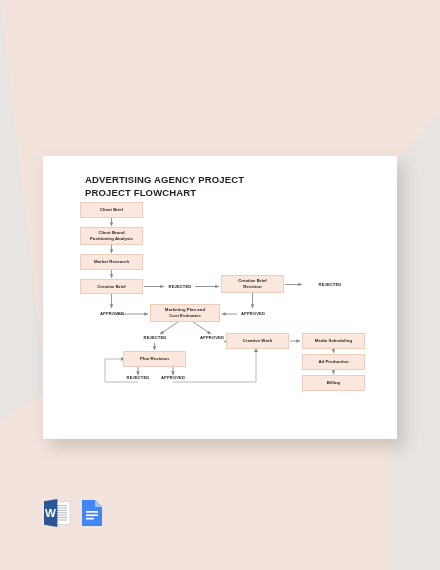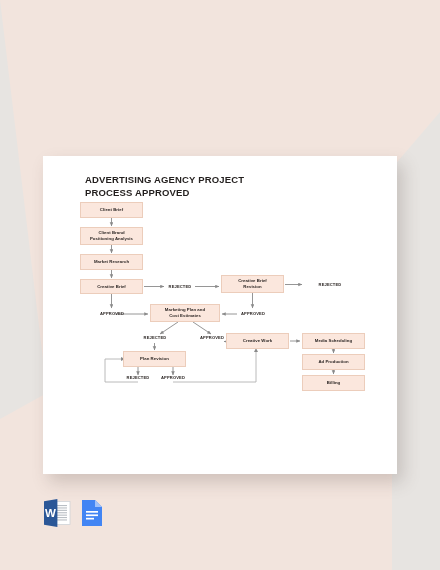--- a/index.html
+++ b/index.html
@@ -26,21 +26,21 @@
     width: 440px; height: 570px;
     background: #f2e4dd;
     clip-path: polygon(0 0, 440px 0, 440px 112px, 392px 168px, 392px 570px, 0 570px, 0 419px, 47px 393px);
   }
   
   #card {
     position: absolute;
     left: 43px;
     top: 156px;
     width: 354px;
-    height: 318px;
+    height: 283px;
     background: #ffffff;
     box-shadow: 6px 8px 16px rgba(80,70,65,0.22);
   }
   #doc-title {
     position: absolute;
     left: 42px;
     top: 17px;
     width: 250px;
     font-size: 9.5px;
     font-weight: bold;
@@ -109,21 +109,21 @@
 <body>
 
 <div id="stage">
 
   <div id="backdrop"></div>
 
   <div id="card">
 
     <div id="doc-title">
       <span class="t-line">ADVERTISING AGENCY PROJECT</span>
-      <span class="t-line">PROCESS APPROVED</span>
+      <span class="t-line">PROJECT FLOWCHART</span>
     </div>
 
     <div id="flow">
 
       <svg id="edges" viewBox="0 0 354 255">
         <defs>
           <marker id="ah" markerWidth="5" markerHeight="5" refX="4.2" refY="2" orient="auto">
             <path d="M0,0 L4.4,2 L0,4 z" fill="#8a8a8a"></path>
           </marker>
         </defs>

